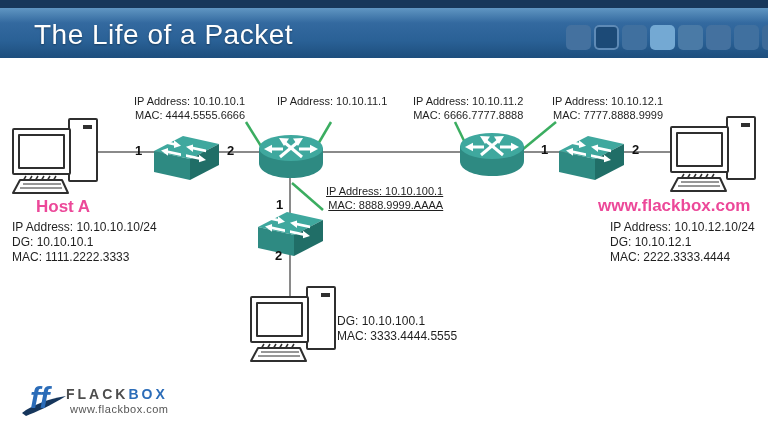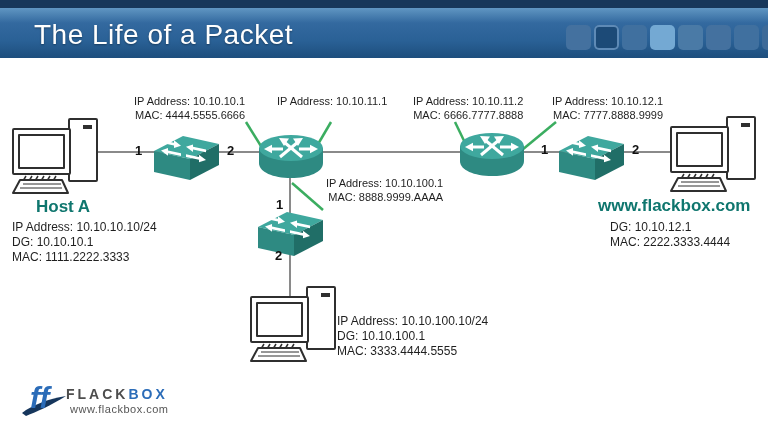--- a/index.html
+++ b/index.html
@@ -13,21 +13,21 @@
         background:linear-gradient(180deg,#6096c2 0%,#33699f 30%,#2a6196 65%,#1d4e7d 100%);}
   .title{left:34px;top:19px;font-size:28px;color:#ffffff;letter-spacing:0.5px;
          text-shadow:0 1px 2px rgba(0,0,0,.35);white-space:nowrap;}
   .dsq-row{left:563px;top:25px;right:0;height:28px;overflow:hidden;white-space:nowrap;}
   .dsq{display:inline-block;width:25px;height:25px;border-radius:5px;margin-left:3px;vertical-align:top;}
   .dsq:nth-child(2){box-shadow:inset 0 0 0 2px #5e8ab6;}
 
   
   .lbl{font-size:11px;line-height:14px;color:#1f1f1f;white-space:nowrap;text-align:right;}
   .port{font-size:13px;font-weight:700;color:#111;}
-  .node-name{font-weight:700;font-size:17px;color:#0f766e;white-space:nowrap;}
+  .node-name{font-weight:700;font-size:17px;color:#ec4899;white-space:nowrap;}
   .node-info{font-size:12px;line-height:15px;color:#1f1f1f;white-space:nowrap;}
 
   
   .brand{font-size:14px;font-weight:600;letter-spacing:3px;white-space:nowrap;}
   .brand .b1{color:#4d4d4d;} .brand .b2{color:#2b6cb8;}
   .site{font-size:11px;color:#555;letter-spacing:0.5px;}
   svg{display:block;}
 </style>
 </head>
 <body>
@@ -194,40 +194,40 @@
     <div>IP Address: 10.10.11.1</div>
   </div>
   <div class="abs lbl" style="left:413px;top:94px;">
     <div>IP Address: 10.10.11.2</div>
     <div>MAC: 6666.7777.8888</div>
   </div>
   <div class="abs lbl" style="left:536px;top:94px;margin-left:16px;">
     <div>IP Address: 10.10.12.1</div>
     <div>MAC: 7777.8888.9999</div>
   </div>
-  <div class="abs lbl" style="left:326px;top:176px;">
+  <div class="abs lbl" style="left:326px;top:184px;text-decoration:underline;">
     <div>IP Address: 10.10.100.1</div>
     <div>MAC: 8888.9999.AAAA</div>
   </div>
 
   <div class="abs node-name" style="left:36px;top:197px;">Host A</div>
   <div class="abs node-info" style="left:12px;top:220px;">
     <div>IP Address: 10.10.10.10/24</div>
     <div>DG: 10.10.10.1</div>
     <div>MAC: 1111.2222.3333</div>
   </div>
 
   <div class="abs node-name" style="left:598px;top:196px;">www.flackbox.com</div>
   <div class="abs node-info" style="left:610px;top:220px;">
+    <div>IP Address: 10.10.12.10/24</div>
     <div>DG: 10.10.12.1</div>
     <div>MAC: 2222.3333.4444</div>
   </div>
 
   <div class="abs node-info" style="left:337px;top:314px;">
-    <div>IP Address: 10.10.100.10/24</div>
     <div>DG: 10.10.100.1</div>
     <div>MAC: 3333.4444.5555</div>
   </div>
 
   <div class="abs" style="left:20px;top:381px;">
     <svg width="48" height="40" viewBox="0 0 48 40">
       <path d="M2,32 C12,24 28,18 46,15 C32,24 16,31 6,35 Z" fill="#16365c"></path>
       <text x="10" y="27" font-family="Liberation Sans, DejaVu Sans, sans-serif" font-size="30" font-style="italic" font-weight="bold" fill="#2b6cb8">ff</text>
     </svg>
   </div>

